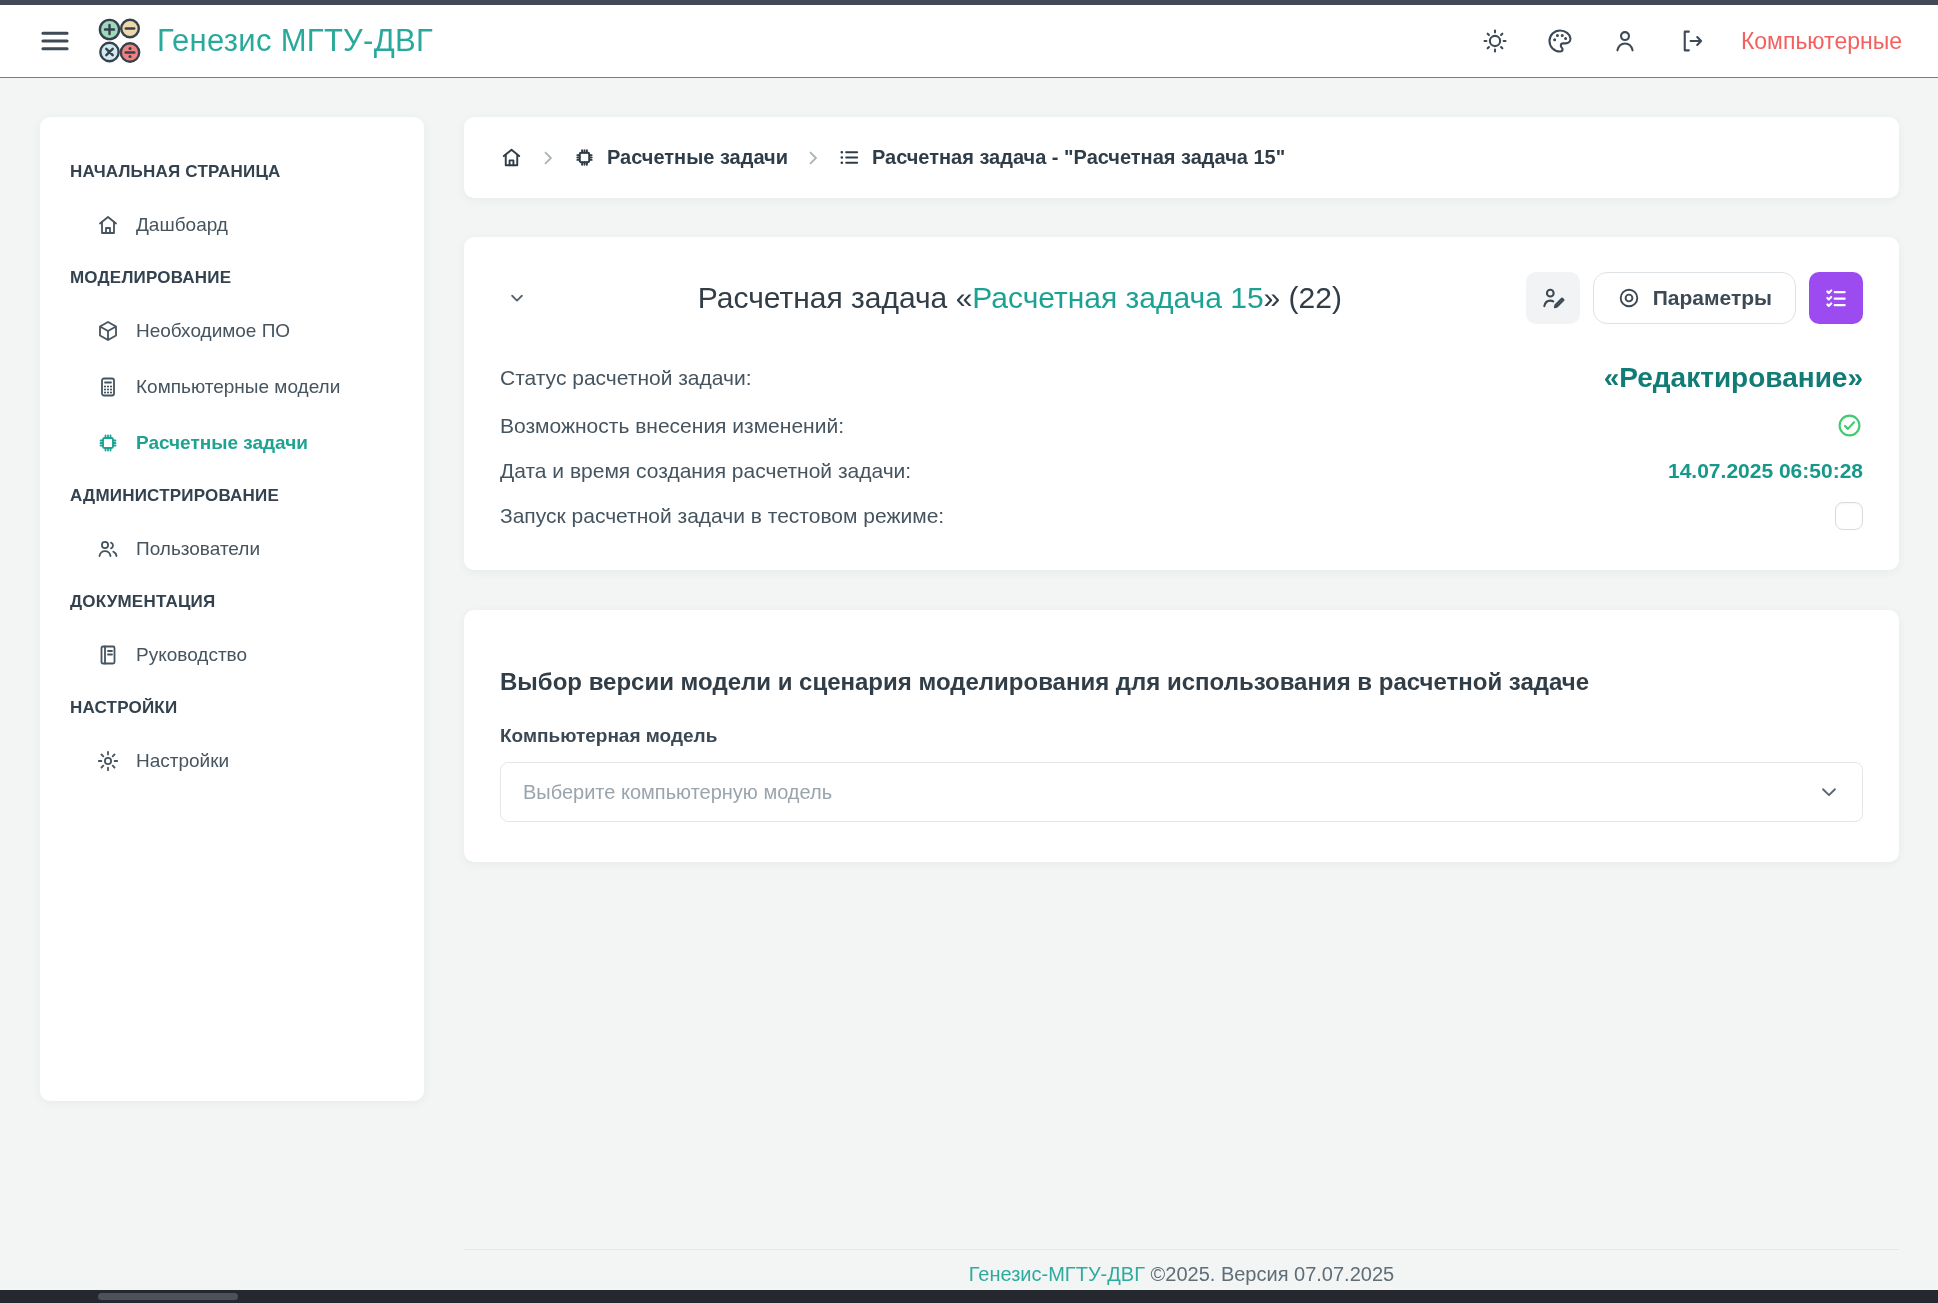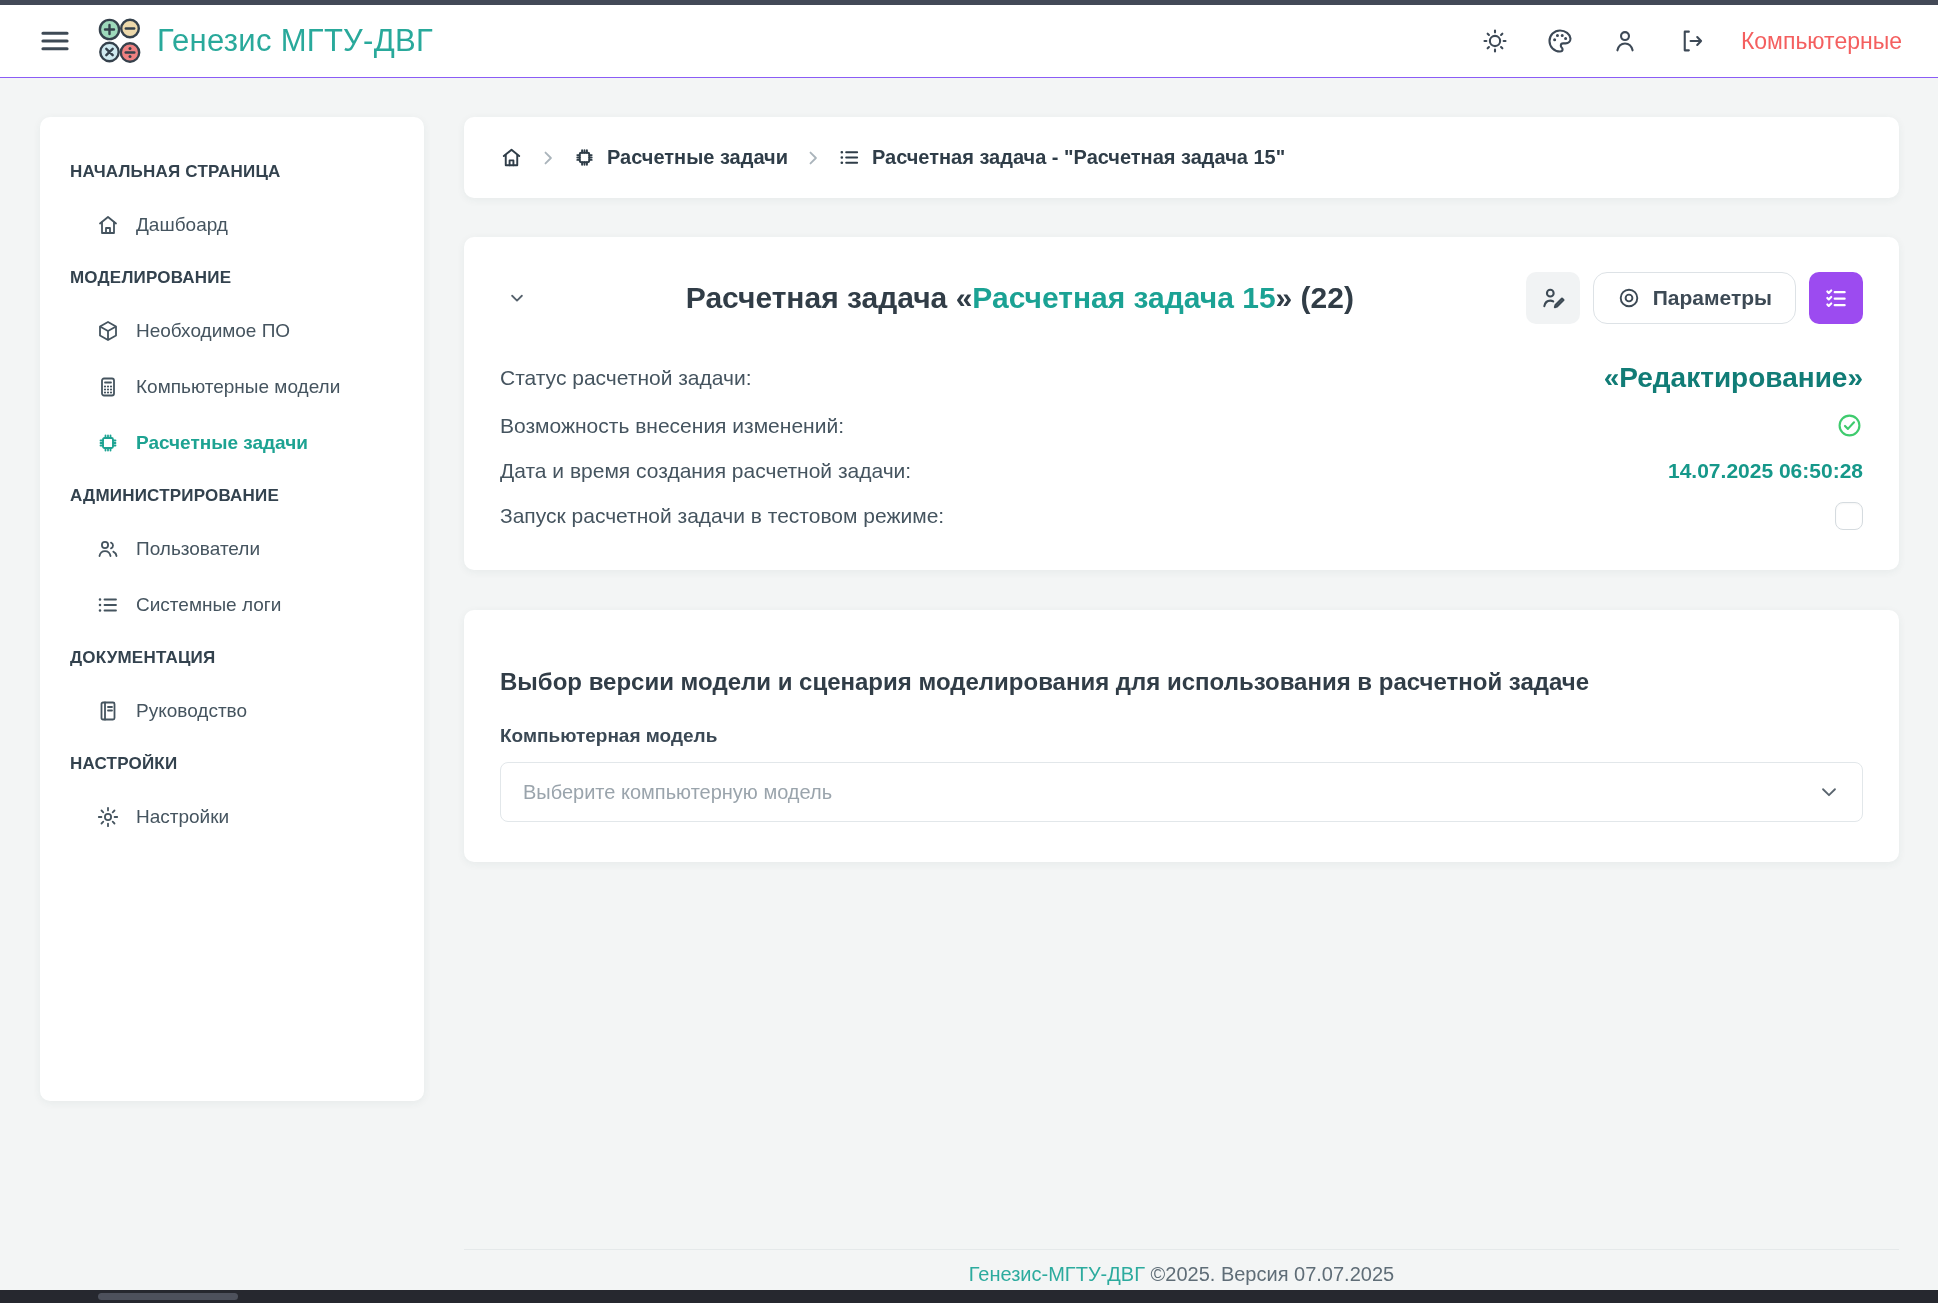--- a/index.html
+++ b/index.html
@@ -39,21 +39,21 @@
   .breadcrumb-card { padding:29px 36px; margin-bottom:39px; }
   .breadcrumb { display:flex; align-items:center; gap:15px; font-size:20px; font-weight:700; color:#2f3d48; }
   .crumb { display:flex; align-items:center; gap:11px; cursor:pointer; white-space:nowrap; }
   .crumb svg { width:23px; height:23px; }
   .crumb-sep { width:20px; height:20px; color:#aab4bb; }
 
   .task-card { padding:24px 36px 32px; margin-bottom:40px; }
   .task-head { display:flex; align-items:center; }
   .collapse-btn { width:34px; height:34px; color:#55616c; cursor:pointer; flex:none; display:flex; align-items:center; justify-content:center; }
   .collapse-btn svg { width:18px; height:18px; }
-  .task-title { flex:1; text-align:center; font-size:30px; font-weight:700; color:#313d47; padding-right:20px; }
+  .task-title { flex:1; text-align:center; font-size:30px; font-weight:400; color:#313d47; padding-right:20px; }
   .task-title .name { color:#1ba294; }
   .head-actions { display:flex; gap:13px; flex:none; }
   .btn-gray { width:54px; height:52px; border-radius:10px; background:#f1f3f4; color:#3d4a55; display:flex; align-items:center; justify-content:center; cursor:pointer; border:none; }
   .btn-gray svg { width:26px; height:26px; }
   .btn-outline { height:52px; border:1px solid #dde2e6; border-radius:14px; background:#fff; padding:0 23px; display:flex; gap:12px; align-items:center; font-size:21px; color:#3d4a55; cursor:pointer; font-family:inherit;font-weight:bold; }
   .btn-outline svg { width:24px; height:24px; }
   .btn-purple { width:54px; height:52px; border-radius:10px; background:#9c4bf0; color:#fff; display:flex; align-items:center; justify-content:center; cursor:pointer; border:none; }
   .btn-purple svg { width:26px; height:26px; }
 
   .info-rows { margin-top:18px; }
@@ -174,27 +174,20 @@
 
       <div class="side-section-label">АДМИНИСТРИРОВАНИЕ</div>
       <div class="side-item">
         <svg viewBox="0 0 24 24" fill="none" stroke="currentColor" stroke-width="1.8" stroke-linecap="round">
           <circle cx="9" cy="8" r="3.1"></circle>
             <path d="M3.5 19c.6-3 2.8-4.9 5.5-4.9s4.9 1.9 5.5 4.9"></path>
           <path d="M15 5.6a3.1 3.1 0 0 1 0 5.8M17.3 14.6c1.7.8 2.9 2.4 3.2 4.4"></path>
         </svg>
         <span>Пользователи</span>
       </div>
-      <div class="side-item">
-        <svg viewBox="0 0 24 24" fill="none" stroke="currentColor" stroke-width="1.8" stroke-linecap="round">
-          <path d="M4 6.5h.01M4 12h.01M4 17.5h.01" stroke-width="2.6"></path>
-            <path d="M8.5 6.5H20M8.5 12H20M8.5 17.5H20"></path>
-        </svg>
-        <span>Системные логи</span>
-      </div>
 
       <div class="side-section-label">ДОКУМЕНТАЦИЯ</div>
       <div class="side-item">
         <svg viewBox="0 0 24 24" fill="none" stroke="currentColor" stroke-width="1.8" stroke-linecap="round" stroke-linejoin="round">
           <rect x="5.5" y="3.5" width="13" height="17" rx="1.5"></rect>
             <path d="M9 3.5v17"></path>
             <path d="M12 8h4M12 11.5h4"></path>
         </svg>
         <span>Руководство</span>
       </div>

